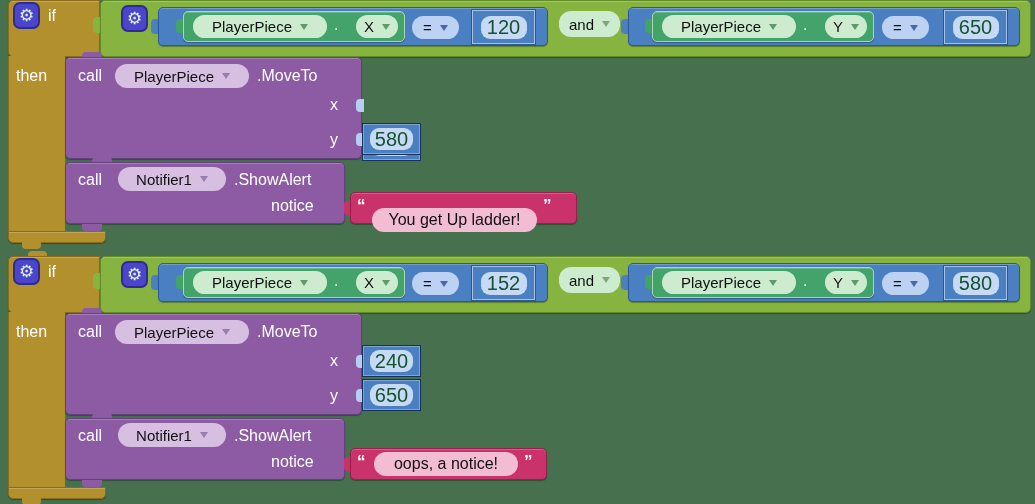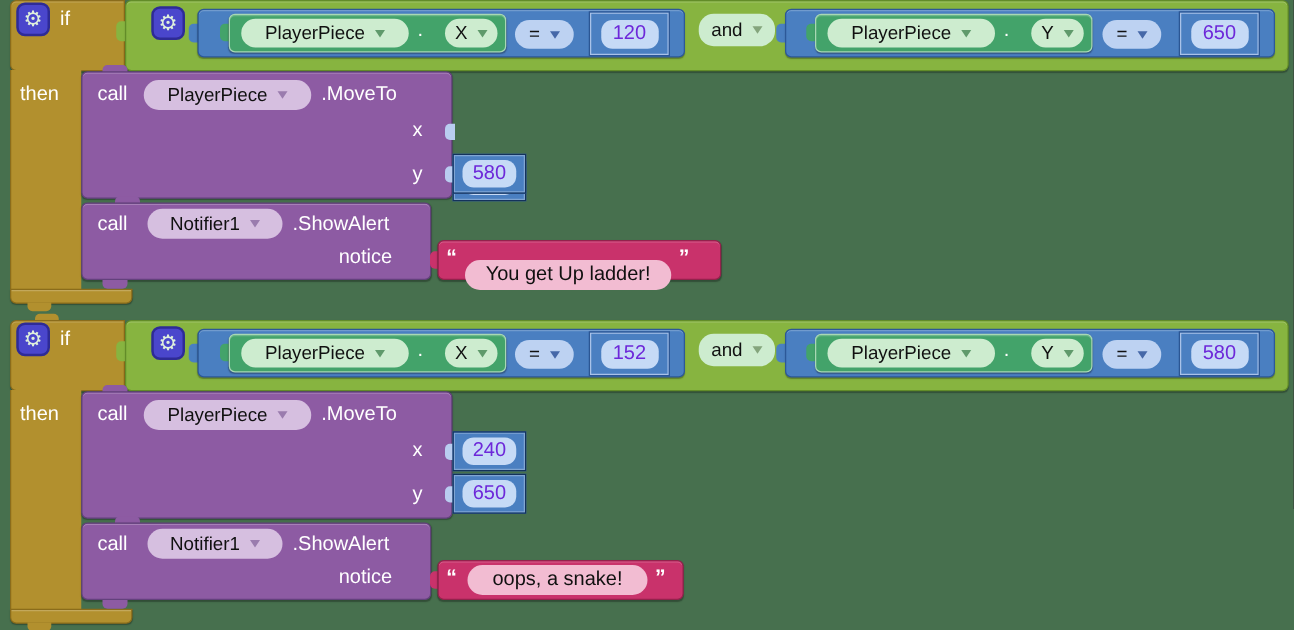--- a/index.html
+++ b/index.html
@@ -39,21 +39,21 @@
   .tri-lg { border-top-color:#84a57c; }
   .wl { color:#ffffff; font-size:16px; line-height:24px; white-space:pre; }
   .gear { display:flex; align-items:center; justify-content:center;
           background:#4a46cc; border:2px solid #2e2b96; border-radius:7px;
           color:#dff0dc; font-size:17px; line-height:1; cursor:pointer; }
   .sock { background:#4a7fc1; border:1px solid #a9c2e8; outline:1px solid #2b5694;
           display:flex; align-items:center; justify-content:center; }
   .sockD{ background:#4a7fc1; border:1px solid #14325c;
           box-shadow: inset 0 0 0 1px rgba(255,255,255,.30);
           display:flex; align-items:center; justify-content:center; }
-  .numpill { border-radius:9px; background:#c6daf6; color:#6d28d9; font-size:16px;
+  .numpill { border-radius:9px; background:#c6daf6; color:#14532d; font-size:20px;
              display:flex; align-items:center; justify-content:center; }
   .qt { color:#ffffff; font-size:17px; font-weight:bold; line-height:26px; }
 </style>
 </head>
 <body>
 
 <div id="ws">
 
   <div class="ab" style="left:0;top:6;width:1035px;height:0;">
 
@@ -232,18 +232,18 @@
     <div class="ab pur blk" style="left:65px;top:162px;width:280px;height:62px;"></div>
     <div class="ab wl" style="left:78px;top:168px;">call</div>
     <div class="ab pill pill-p" style="left:118px;top:167px;width:108px;height:24px;">
       <span>Notifier1</span><span class="tri tri-p"></span>
     </div>
     <div class="ab wl" style="left:234px;top:168px;">.ShowAlert</div>
     <div class="ab wl" style="left:271px;top:194px;">notice</div>
     <div class="ab pnk tabv" style="left:344px;top:201px;width:8px;height:14px;"></div>
     <div class="ab pnk blk" style="left:350px;top:192px;width:197px;height:32px;"></div>
     <div class="ab qt" style="left:357px;top:193px;">“</div>
-    <div class="ab pill pill-pk" style="left:374px;top:196px;width:144px;height:24px;">oops, a snake!</div>
+    <div class="ab pill pill-pk" style="left:374px;top:196px;width:144px;height:24px;">oops, a notice!</div>
     <div class="ab qt" style="left:524px;top:193px;">”</div>
     <div class="ab pur bumpd" style="left:82px;top:224px;width:20px;height:7px;"></div>
   </div>
 
 </div>
 
 </body></html>

